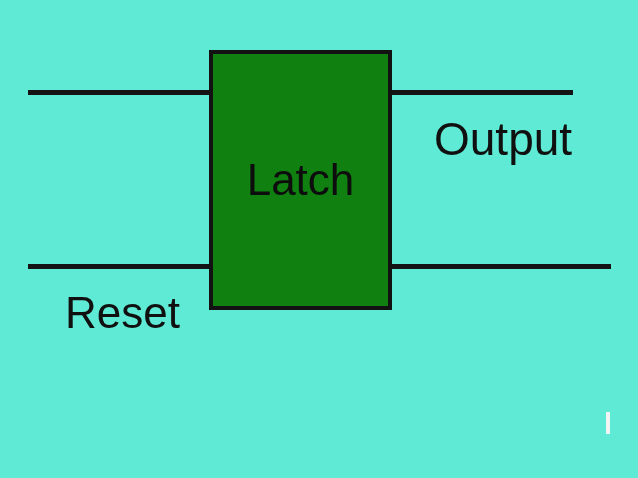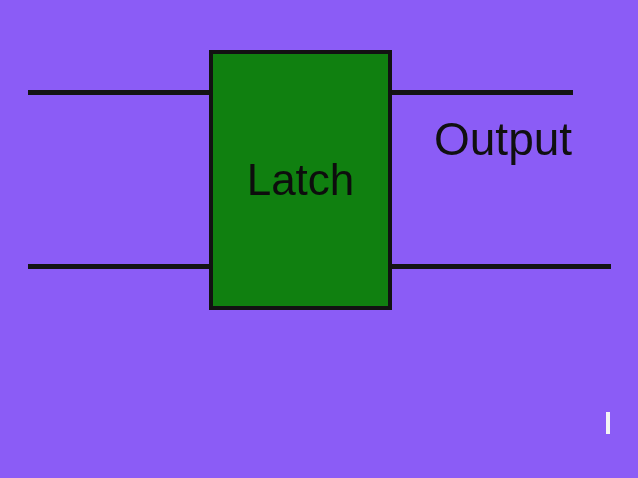--- a/index.html
+++ b/index.html
@@ -8,21 +8,21 @@
     padding: 0;
     background: #ffffff;
   }
   body {
     font-family: "Liberation Sans", sans-serif;
   }
   #canvas {
     position: relative;
     width: 638px;
     height: 478px;
-    background: #8b5cf6;
+    background: #5eead4;
     overflow: hidden;
   }
   .wire {
     position: absolute;
     background: #141414;
     height: 5px;
   }
   #wire-set        { left: 28px;  top: 90px;  width: 185px; }
   #wire-output     { left: 389px; top: 90px;  width: 184px; }
   #wire-reset      { left: 28px;  top: 264px; width: 185px; }
@@ -81,19 +81,20 @@
 
   <div class="wire" id="wire-reset"></div>
 
   <div class="wire" id="wire-output-c"></div>
 
   <div id="latch-box">
     <div id="latch-label">Latch</div>
   </div>
 
 
+  <div class="label" id="label-reset">Reset</div>
 
   <div class="label" id="label-output">Output</div>
 
 
   <div id="watermark-artifact"></div>
 
 </div>
 
 </body></html>

